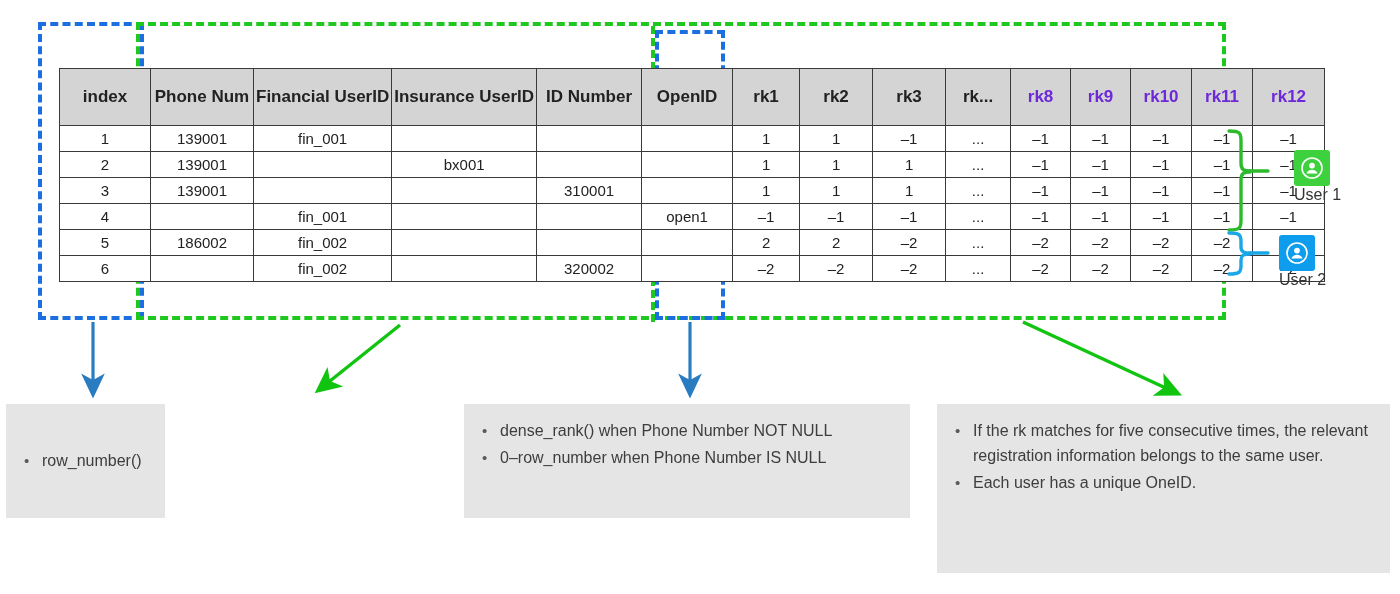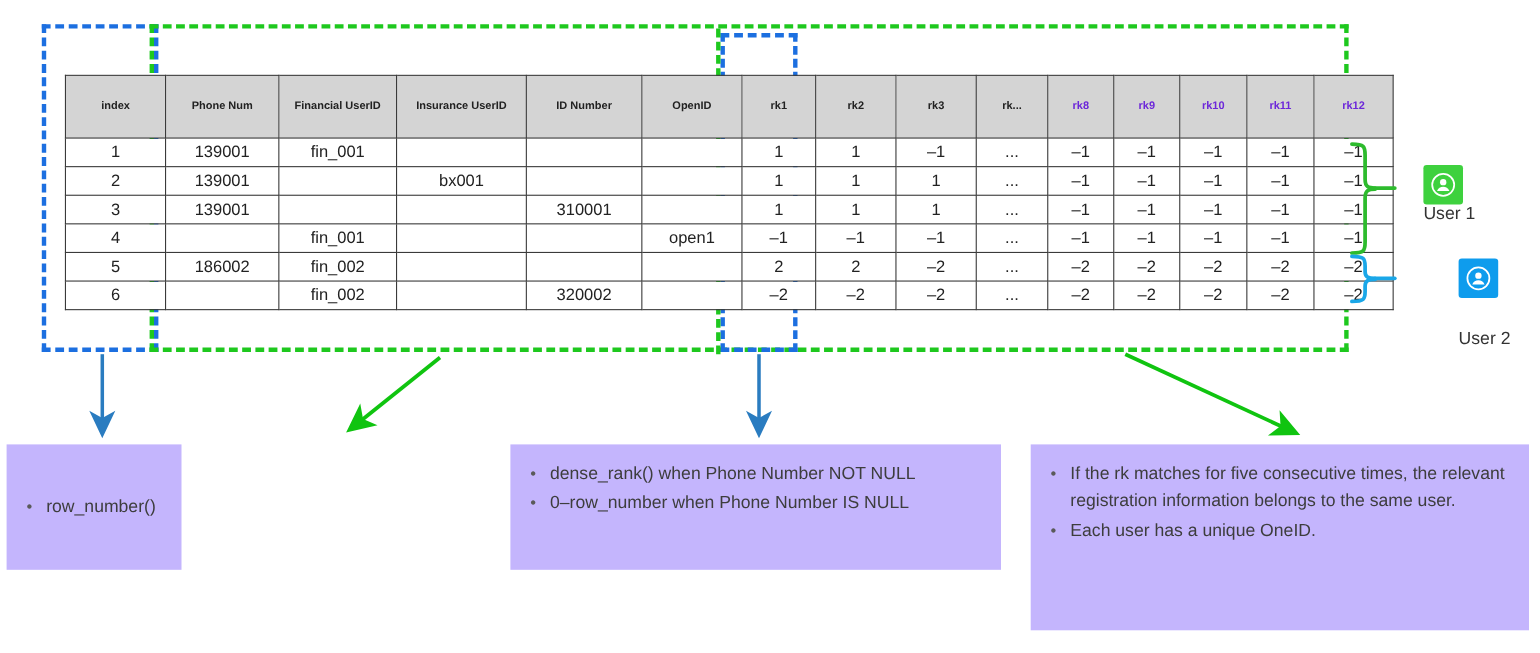--- a/index.html
+++ b/index.html
@@ -26,21 +26,21 @@
     padding:0 2px;
     background:#ffffff;
     white-space:nowrap;
     overflow:hidden;
   }
   table.grid th{
     background:#d4d4d4;
     font-weight:bold;
     height:56px;
     line-height:1.15;
-    font-size:10px;
+    font-size:17px;
   }
   th.rk-hi{
     background:linear-gradient(180deg,#5f8c20 0%,#72a527 18%,#8cc63e 55%,#9ed54a 100%);
     color:#6d28d9;
   }
   td.g{background:#93d866;}
   td.b{background:#45b7f0;}
   td.idx{background:#ffffff;}
 
   
@@ -49,21 +49,21 @@
     width:36px;height:36px;border-radius:3px;
     display:flex;align-items:center;justify-content:center;
   }
   .legend-chip.green{background:#3ed13e;}
   .legend-chip.blue{background:#0e9ced;}
   .legend-label{margin-left:11px;font-size:16px;color:#333;}
 
   
   .callout{
     position:absolute;box-sizing:border-box;
-    background:#c4b5fd;
+    background:#e5e5e5;
     padding:14px 18px 14px 16px;
   }
   .callout ul{margin:0;padding:0 0 0 20px;list-style:none;}
   .callout li{
     position:relative;
     font-size:16px;line-height:25px;color:#3d3d3d;
     margin-bottom:2px;
   }
   .callout li:before{
     content:"•";position:absolute;left:-18px;top:0;
@@ -218,21 +218,21 @@
     <span class="legend-chip green">
       <svg width="24" height="24" viewBox="0 0 24 24" aria-hidden="true">
         <circle cx="12" cy="12" r="10" fill="none" stroke="#ffffff" stroke-width="1.6"></circle>
         <circle cx="12" cy="9.6" r="2.9" fill="#ffffff"></circle>
         <path d="M6.4 17.6c1.1-2.6 3.1-3.8 5.6-3.8s4.5 1.2 5.6 3.8" fill="#ffffff"></path>
       </svg>
     </span>
     <span class="legend-label">User 1</span>
   </div>
 
-  <div class="legend-item" style="left:1315px;top:235px;gap:29px;">
+  <div class="legend-item" style="left:1268px;top:235px;">
     <span class="legend-chip blue">
       <svg width="24" height="24" viewBox="0 0 24 24" aria-hidden="true">
         <circle cx="12" cy="12" r="10" fill="none" stroke="#ffffff" stroke-width="1.6"></circle>
         <circle cx="12" cy="9.6" r="2.9" fill="#ffffff"></circle>
         <path d="M6.4 17.6c1.1-2.6 3.1-3.8 5.6-3.8s4.5 1.2 5.6 3.8" fill="#ffffff"></path>
       </svg>
     </span>
     <span class="legend-label">User 2</span>
   </div>
 

